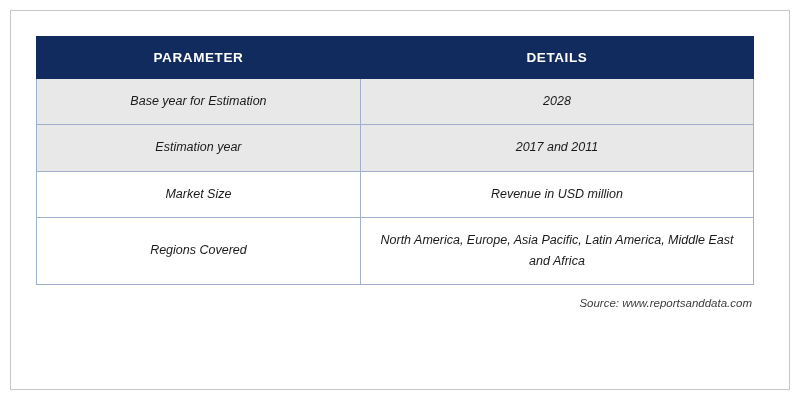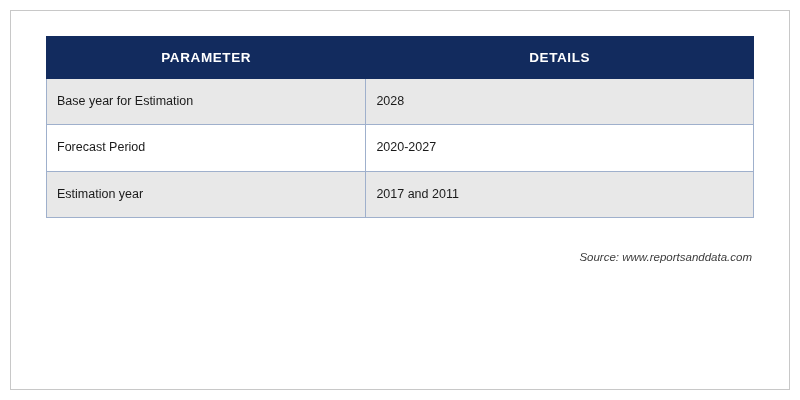--- a/index.html
+++ b/index.html
@@ -18,48 +18,48 @@
     width: 800px;
     height: 400px;
     padding: 10px;
     background: #ffffff;
   }
   .frame {
     box-sizing: border-box;
     width: 100%;
     height: 100%;
     border: 1px solid #c8c8c8;
-    padding: 25px 35px 14px 35px;
+    padding: 25px 35px 14px 25px;
     display: flex;
     flex-direction: column;
     background: #ffffff;
-    gap: 21px;
   }
   table.spec-table {
     border-collapse: collapse;
     width: 100%;
     table-layout: fixed;
   }
   table.spec-table th {
     background: #122b5e;
     color: #ffffff;
     font-size: 13.5px;
     letter-spacing: 0.6px;
     font-weight: bold;
     padding: 13px 6px;
     text-align: center;
     border: 1px solid #122b5e;
   }
   table.spec-table td {
     border: 1px solid #9fb0cc;
     font-size: 12.5px;
     color: #1a1a1a;
-    text-align: left;
+    text-align: center;
     padding: 12px 10px;
     line-height: 1.7;
+    font-style: italic;
   }
   tr.shaded td {
     background: #e8e8e8;
   }
   tr.plain td {
     background: #ffffff;
   }
   .col-param {
     width: 45%;
   }
@@ -85,25 +85,29 @@
         <tr>
           <th class="col-param">PARAMETER</th>
           <th class="col-detail">DETAILS</th>
         </tr>
       </thead>
       <tbody>
         <tr class="shaded">
           <td class="col-param">Base year for Estimation</td>
           <td class="col-detail">2028</td>
         </tr>
-        <tr class="plain">
-          <td class="col-param">Forecast Period</td>
-          <td class="col-detail">2020-2027</td>
-        </tr>
         <tr class="shaded">
           <td class="col-param">Estimation year</td>
           <td class="col-detail">2017 and 2011</td>
+        </tr>
+        <tr class="plain">
+          <td class="col-param">Market Size</td>
+          <td class="col-detail">Revenue in USD million</td>
+        </tr>
+        <tr class="plain">
+          <td class="col-param">Regions Covered</td>
+          <td class="col-detail">North America, Europe, Asia Pacific, Latin America, Middle East and Africa</td>
         </tr>
       </tbody>
     </table>
     <div class="source">Source: www.reportsanddata.com</div>
   </div>
 </div>
 
 </body></html>

